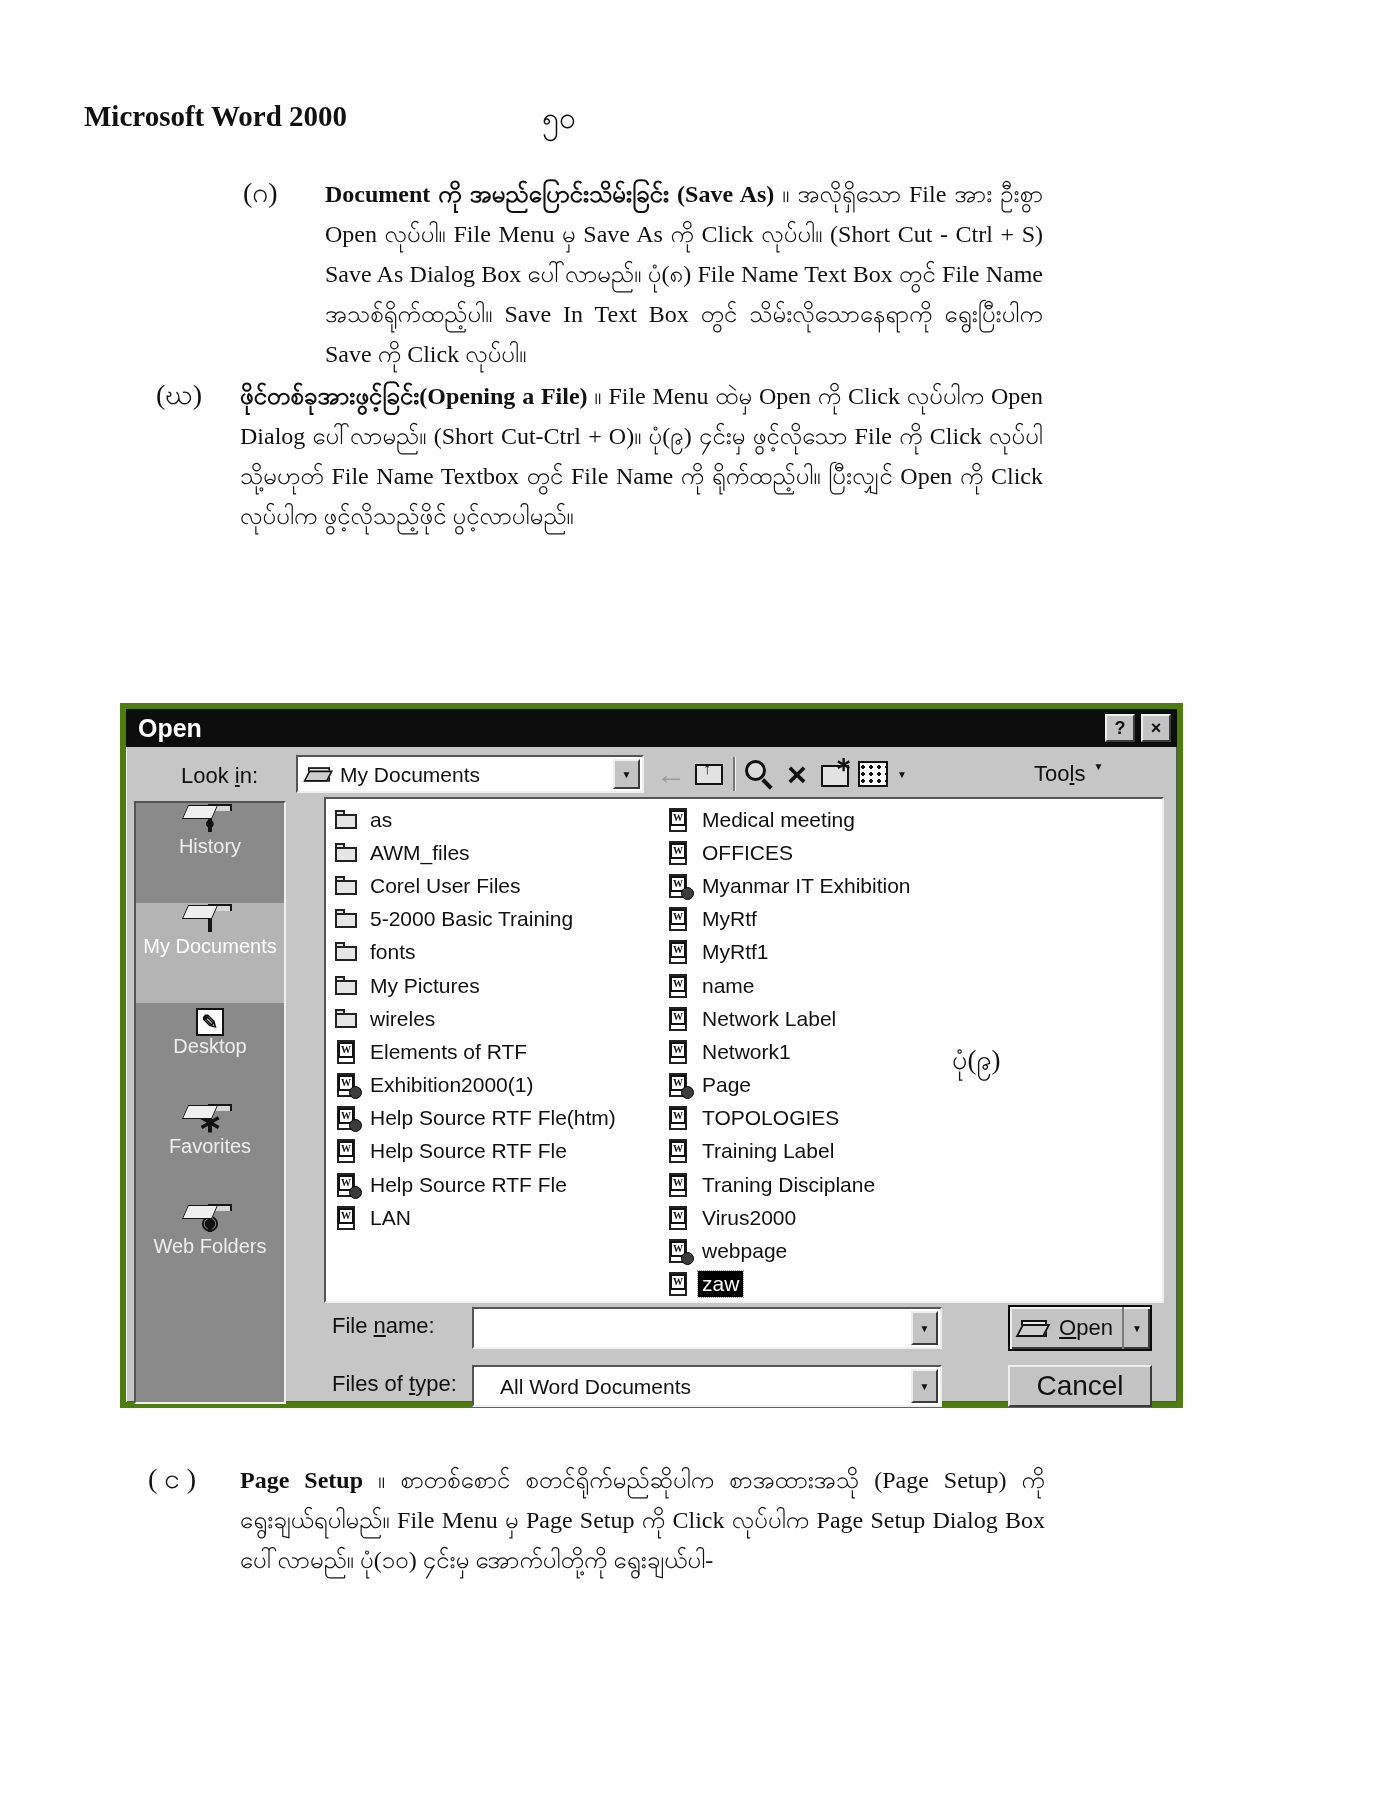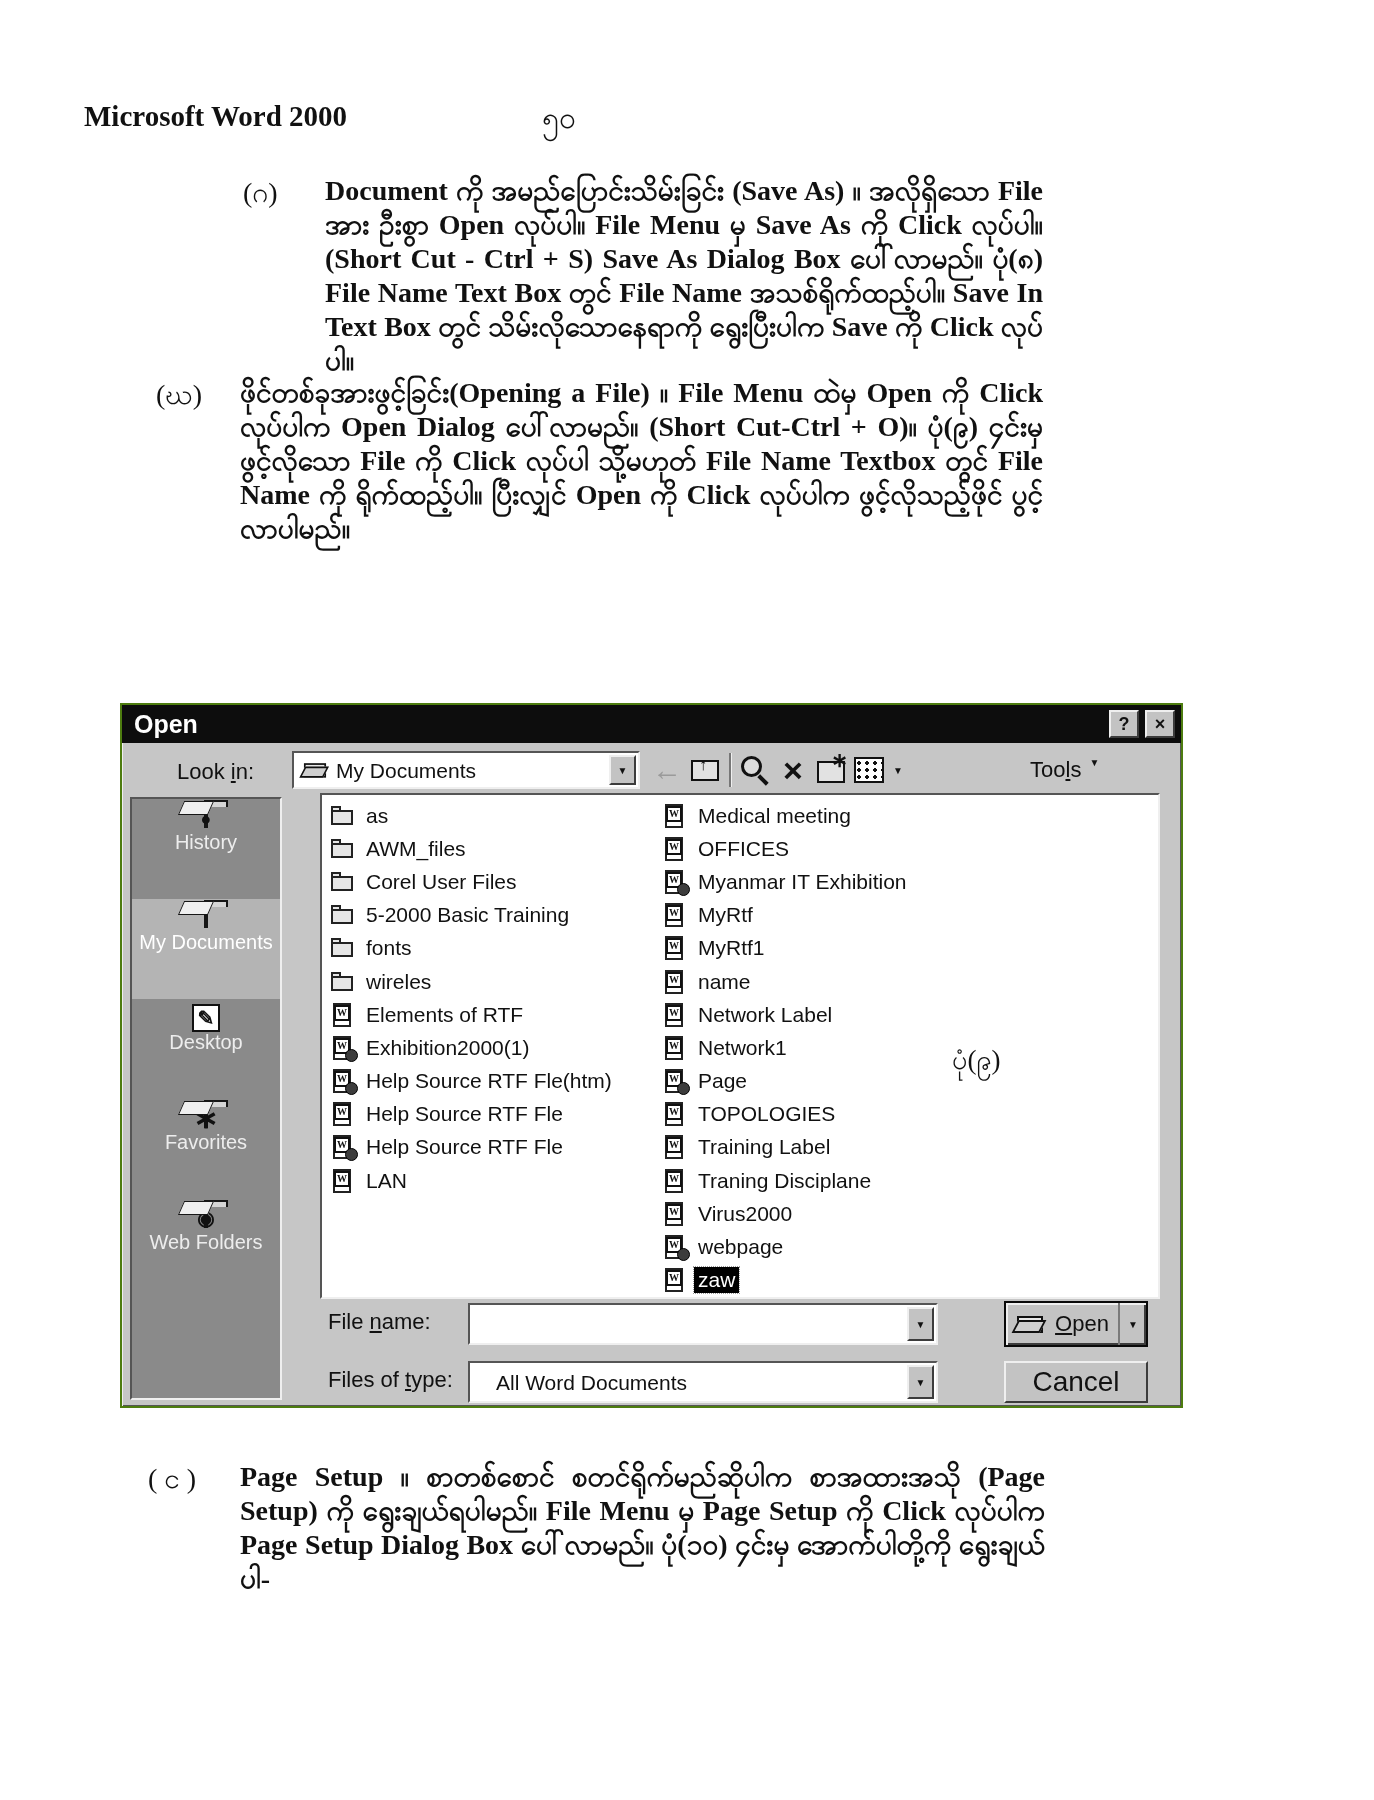--- a/index.html
+++ b/index.html
@@ -2,33 +2,33 @@
 <html style="--dialog_bg: #c6c6c6; --titlebar_bg: #0d0d0d; --titlebar_text: #ffffff; --places_bg: #8a8a8a; --places_selected_bg: #b4b4b4; --selection_bg: #000000; --selection_text: #ffffff;"><head>
 <meta charset="utf-8">
 <style>
   html,body{margin:0;padding:0;background:#fff;}
   .page{position:relative;width:1374px;height:1800px;background:#ffffff;overflow:hidden;
         font-family:"Liberation Serif", serif;color:#111;}
 
   
   .hdr-title{position:absolute;left:84px;top:100px;font-weight:bold;font-size:29px;}
   .hdr-page{position:absolute;left:542px;top:98px;font-size:30px;}
-  .para{position:absolute;font-size:28px;line-height:34px;text-align:justify;font-weight:bold;}
+  .para{position:absolute;font-size:24px;line-height:40px;text-align:justify;}
   .marker{position:absolute;font-size:28px;}
   .m1{left:243px;top:174px;}
   .p1{left:325px;top:174px;width:718px;}
   .m2{left:156px;top:376px;}
   .p2{left:240px;top:376px;width:803px;}
   .m3{left:148px;top:1460px;}
   .p3{left:240px;top:1460px;width:805px;}
   .fig-caption{position:absolute;left:952px;top:1042px;font-size:27px;z-index:5;}
 
   
   .dialog{position:absolute;left:120px;top:703px;width:1063px;height:705px;
-          background:var(--dialog_bg,#c6c6c6);border:2px solid #4d7c0f;
+          background:var(--dialog_bg,#c6c6c6);border:6px solid #4d7c0f;
           box-shadow:inset 1px 1px 0 #efefef, inset -1px -1px 0 #555;
           font-family:"Liberation Sans", sans-serif;box-sizing:border-box;}
   .titlebar{position:absolute;left:0;top:0;right:0;height:38px;background:var(--titlebar_bg,#0d0d0d);
             display:flex;align-items:center;}
   .title-text{color:var(--titlebar_text,#fff);font-weight:bold;font-size:25px;padding-left:12px;flex:1;}
   .tb-btn{width:30px;height:28px;margin-right:6px;background:#c3c3c3;
           border-top:2px solid #efefef;border-left:2px solid #efefef;
           border-right:2px solid #3c3c3c;border-bottom:2px solid #3c3c3c;
           font-weight:bold;font-size:18px;text-align:center;line-height:24px;box-sizing:border-box;}
 
@@ -256,20 +256,24 @@
             <span class="fic folder"><span class="blob"></span></span>
             <span class="fl-label">5-2000 Basic Training</span>
           </div>
 
 
           <div class="fl-row">
             <span class="fic folder"><span class="blob"></span></span>
             <span class="fl-label">fonts</span>
           </div>
 
+          <div class="fl-row">
+            <span class="fic folder"><span class="blob"></span></span>
+            <span class="fl-label">My Pictures</span>
+          </div>
 
 
           <div class="fl-row">
             <span class="fic folder"><span class="blob"></span></span>
             <span class="fl-label">wireles</span>
           </div>
 
           <div class="fl-row">
             <span class="fic word"><span class="blob"></span></span>
             <span class="fl-label">Elements of RTF</span>

